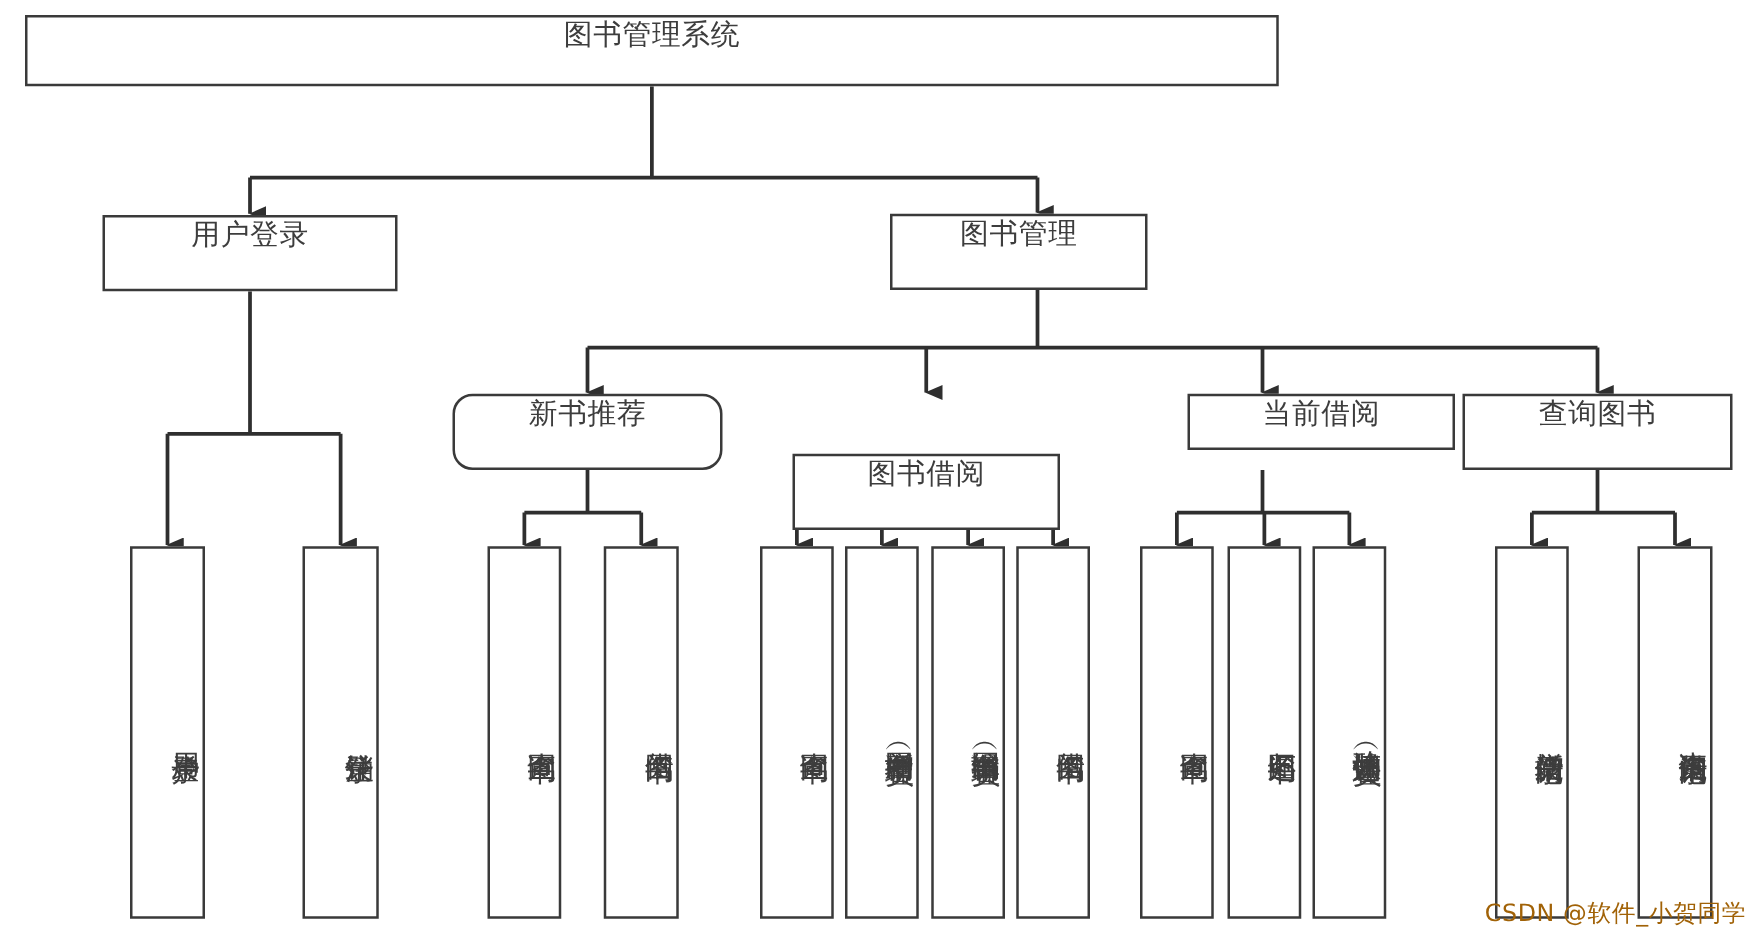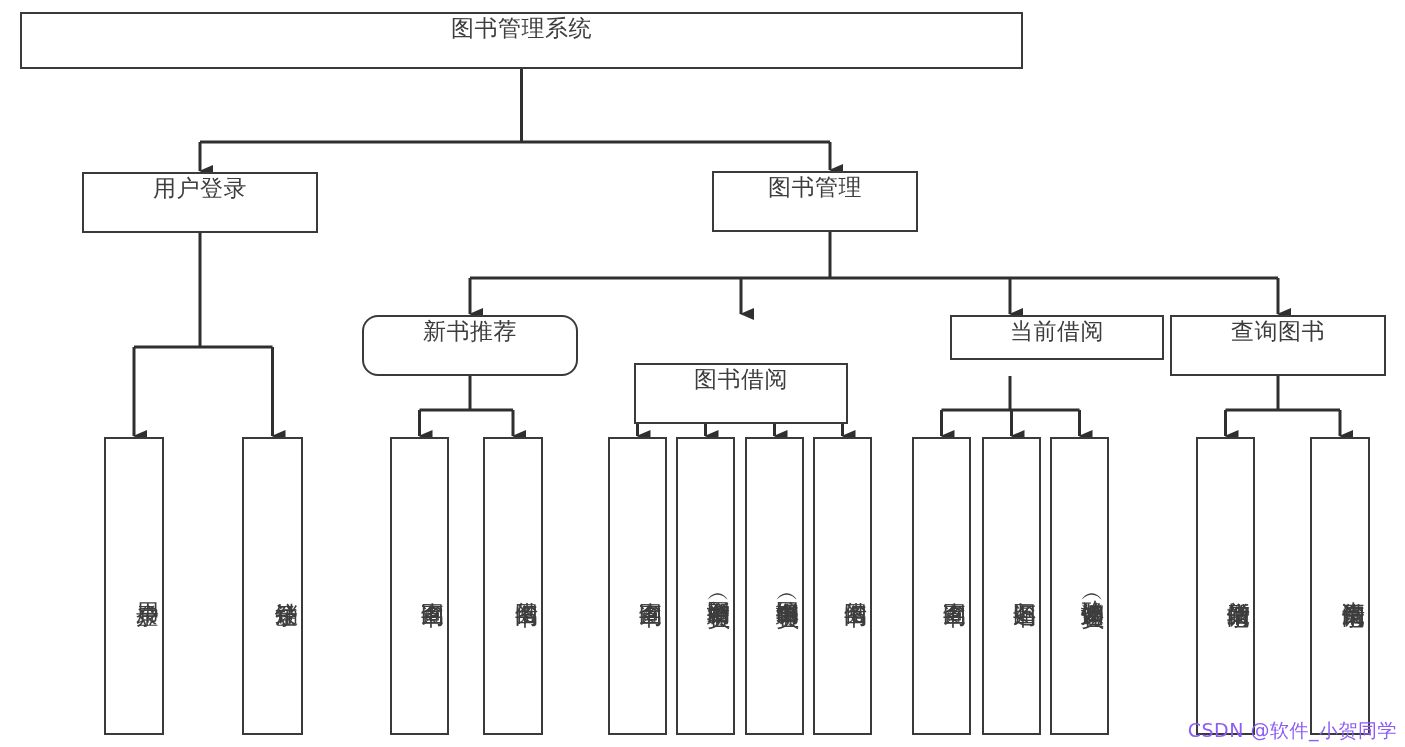--- a/index.html
+++ b/index.html
@@ -53,21 +53,21 @@
   }
   .node-label {
     display: block;
     white-space: pre-line;
   }
   #watermark {
     position: absolute;
     right: 8px;
     bottom: 3px;
     font-size: 19px;
-    color: #8b5cf6;
+    color: #a16207;
     letter-spacing: 0.5px;
     z-index: 3;
     user-select: none;
     font-family: "DejaVu Sans", "Liberation Sans", sans-serif;
   }
 </style>
 </head>
 <body>
 
 <div id="canvas">

